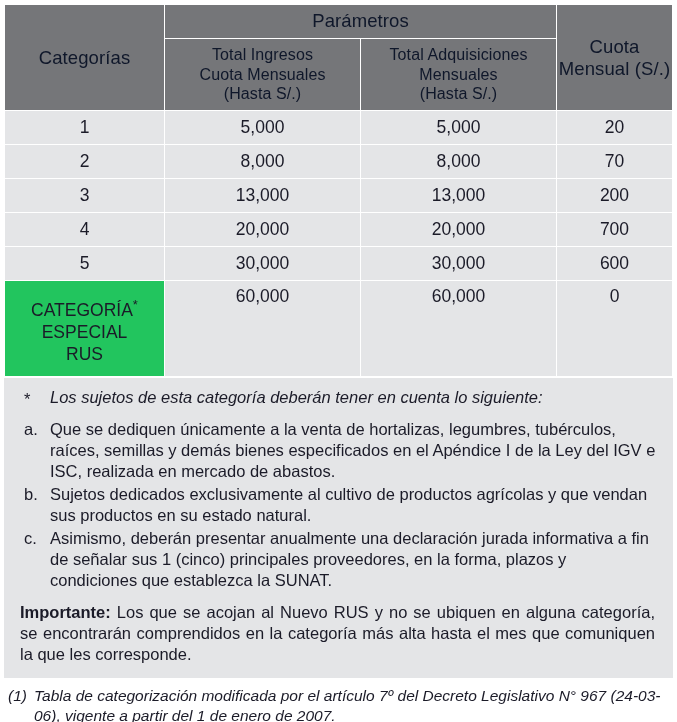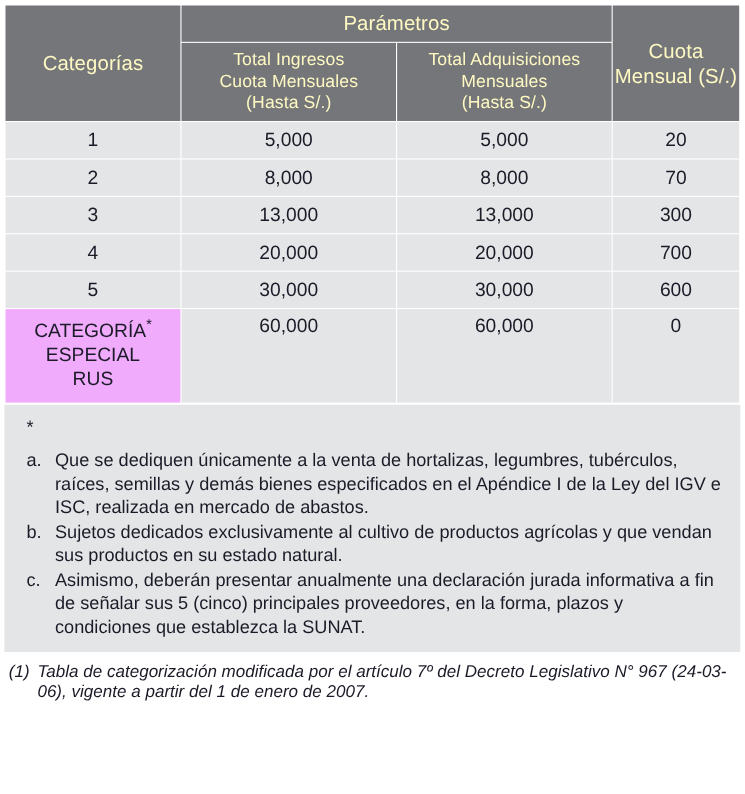--- a/index.html
+++ b/index.html
@@ -36,21 +36,21 @@
   table.rus-table th,
   table.rus-table td {
     padding: 0;
     margin: 0;
     vertical-align: middle;
     text-align: center;
   }
 
   th.hdr {
     background: #757679;
-    color: #fef9c3;
+    color: #0f172a;
     font-weight: normal;
     letter-spacing: .1px;
   }
   th.hdr-params {
     font-size: 18.5px;
     height: 33px;
     line-height: 1.1;
   }
   th.hdr-cat {
     font-size: 18.5px;
@@ -72,25 +72,25 @@
     height: 33px;
     line-height: 1.1;
   }
   td.cell-cat { }
   tr.row-special td.cell {
     height: 77px;
     vertical-align: top;
     padding-top: 6px;
   }
   tr.row-special td.cell-special {
-    background: #f0abfc;
+    background: #22c55e;
     font-size: 17.5px;
     line-height: 1.26;
     vertical-align: top;
-    padding-top: 8px;
+    padding-top: 18px;
     margin-top: 35px;
   }
   .cat-special-line { display: block; white-space: nowrap; }
   .star-sup {
     font-size: 13px;
     vertical-align: super;
     line-height: 0;
   }
 
   
@@ -202,21 +202,21 @@
       <tr>
         <td class="cell cell-cat">2</td>
         <td class="cell">8,000</td>
         <td class="cell">8,000</td>
         <td class="cell">70</td>
       </tr>
       <tr>
         <td class="cell cell-cat">3</td>
         <td class="cell">13,000</td>
         <td class="cell">13,000</td>
-        <td class="cell">300</td>
+        <td class="cell">200</td>
       </tr>
       <tr>
         <td class="cell cell-cat">4</td>
         <td class="cell">20,000</td>
         <td class="cell">20,000</td>
         <td class="cell">700</td>
       </tr>
       <tr>
         <td class="cell cell-cat">5</td>
         <td class="cell">30,000</td>
@@ -235,37 +235,39 @@
         <td class="cell">0</td>
       </tr>
 
     </tbody>
   </table>
 
   <div class="notes">
 
     <div class="note-row note-star">
       <div class="note-marker">*</div>
+      <div class="note-body">Los sujetos de esta categoría deberán tener en cuenta lo siguiente:</div>
     </div>
 
     <div class="note-row note-item">
       <div class="note-marker">a.</div>
       <div class="note-body">Que se dediquen únicamente a la venta de hortalizas, legumbres, tubérculos, raíces, semillas y demás bienes especificados en el Apéndice I de la Ley del IGV e ISC, realizada en mercado de abastos.</div>
     </div>
 
     <div class="note-row note-item">
       <div class="note-marker">b.</div>
       <div class="note-body">Sujetos dedicados exclusivamente al cultivo de productos agrícolas y que vendan sus productos en su estado natural.</div>
     </div>
 
     <div class="note-row note-item">
       <div class="note-marker">c.</div>
-      <div class="note-body">Asimismo, deberán presentar anualmente una declaración jurada informativa a fin de señalar sus 5 (cinco) principales proveedores, en la forma, plazos y condiciones que establezca la SUNAT.</div>
-    </div>
-
+      <div class="note-body">Asimismo, deberán presentar anualmente una declaración jurada informativa a fin de señalar sus 1 (cinco) principales proveedores, en la forma, plazos y condiciones que establezca la SUNAT.</div>
+    </div>
+
+    <div class="importante"><b>Importante:</b><span> Los que se acojan al Nuevo RUS y no se ubiquen en alguna categoría, se encontrarán comprendidos en la categoría más alta hasta el mes que comuniquen la que les corresponde.</span></div>
 
   </div>
 
   <div class="footnote">
     <div class="footnote-row">
       <div class="footnote-marker">(1)</div>
       <div class="footnote-body">Tabla de categorización modificada por el artículo 7º del Decreto Legislativo N° 967 (24-03-06), vigente a partir del 1 de enero de 2007.</div>
     </div>
   </div>
 

